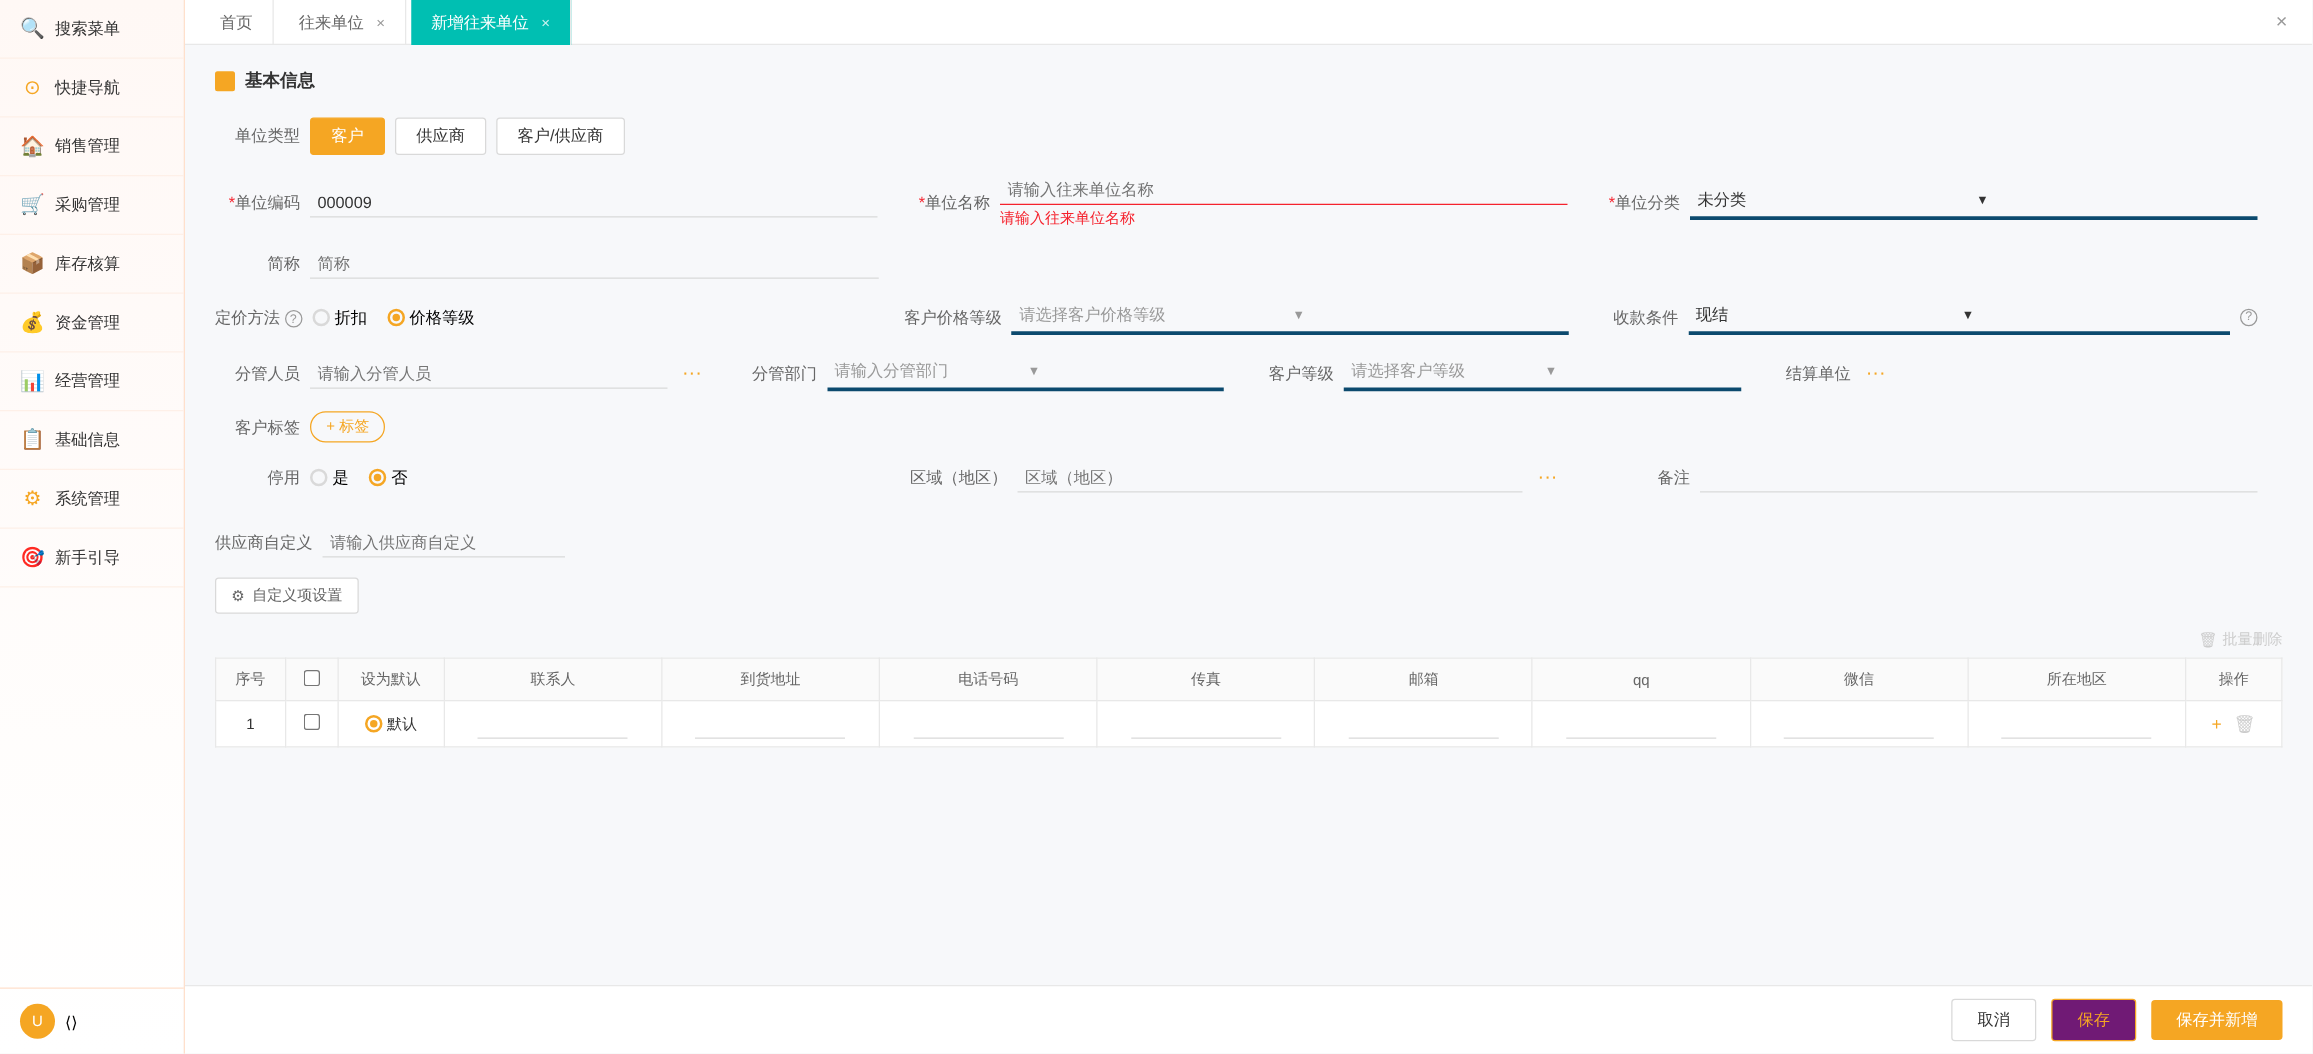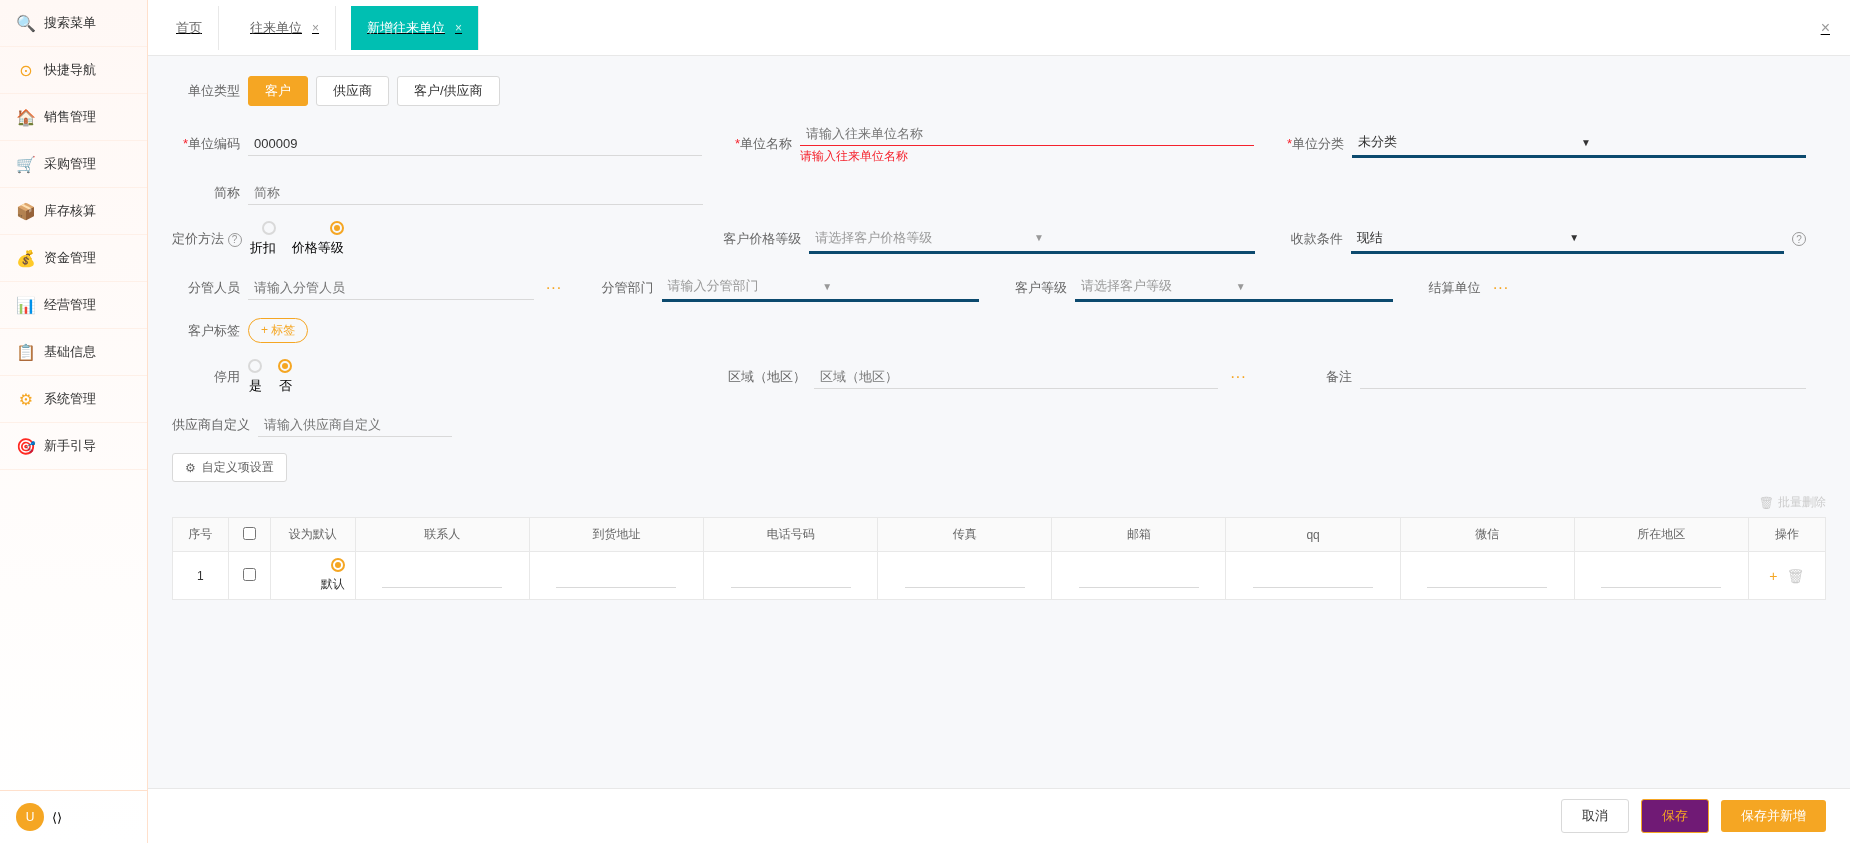--- a/index.html
+++ b/index.html
@@ -42,24 +42,23 @@
       flex-direction: column;
       overflow: hidden;
     }
 
     
     .tab-bar {
       background: #fff;
       display: flex;
       align-items: center;
       border-bottom: 1px solid #e8e8e8;
-      height: 56px;
+      height: 36px;
       padding: 0 12px;
-      gap: 15px;
-      text-decoration: underline;
+      gap: 4px;
     }
     .tab {
       display: flex;
       align-items: center;
       padding: 0 16px;
       height: 44px;
       cursor: pointer;
       font-size: 13px;
       color: #666;
       border-right: 1px solid #e8e8e8;
@@ -169,21 +168,21 @@
       gap: 4px;
       min-width: 120px;
       justify-content: flex-end;
     }
     .form-select span { flex: 1; color: #999; font-size: 13px; }
     .form-select .chevron { color: #999; font-size: 10px; }
     .form-select.has-value span { color: #333; }
 
     
     .radio-group { display: flex; align-items: center; gap: 16px; }
-    .radio-item { display: flex; align-items: flex-end; gap: 4px; cursor: pointer; flex-direction: column; }
+    .radio-item { display: flex; align-items: center; gap: 4px; cursor: pointer; }
     .radio-circle {
       width: 14px; height: 14px; border-radius: 50%; border: 2px solid #d9d9d9;
       display: flex; align-items: center; justify-content: center;
     }
     .radio-circle.active { border-color: #f5a623; }
     .radio-circle.active::after { content: ''; width: 6px; height: 6px; border-radius: 50%; background: #f5a623; }
 
     
     .more-btn { color: #f5a623; cursor: pointer; font-size: 16px; padding: 0 4px; }
 
@@ -384,20 +383,24 @@
     </div>
     <div class="tab active">
       <span>新增往来单位</span>
       <span class="close-btn">×</span>
     </div>
     <span class="tab-close-main">×</span>
   </div>
 
   <div class="content">
 
+    <div class="section-title">
+      <span class="icon-flag"></span>
+      <span>基本信息</span>
+    </div>
 
     <div class="form-row">
       <div class="form-cell" style="min-width:400px;">
         <label>单位类型</label>
         <div class="type-buttons">
           <button class="type-btn active">客户</button>
           <button class="type-btn">供应商</button>
           <button class="type-btn">客户/供应商</button>
         </div>
       </div>
@@ -504,21 +507,21 @@
 
     <div class="form-row">
       <div class="form-cell">
         <label>客户标签</label>
         <div class="tag-add">
           <span>+ 标签</span>
         </div>
       </div>
     </div>
 
-    <div style="display:grid; grid-template-columns: 1fr 1fr 1fr; gap:14px; margin-bottom:18px;">
+    <div style="display:grid; grid-template-columns: 1fr 1fr 1fr; gap:14px; margin-bottom:28px;">
       <div class="form-cell">
         <label>停用</label>
         <div class="radio-group">
           <div class="radio-item">
             <div class="radio-circle"></div>
             <span>是</span>
           </div>
           <div class="radio-item">
             <div class="radio-circle active"></div>
             <span>否</span>

